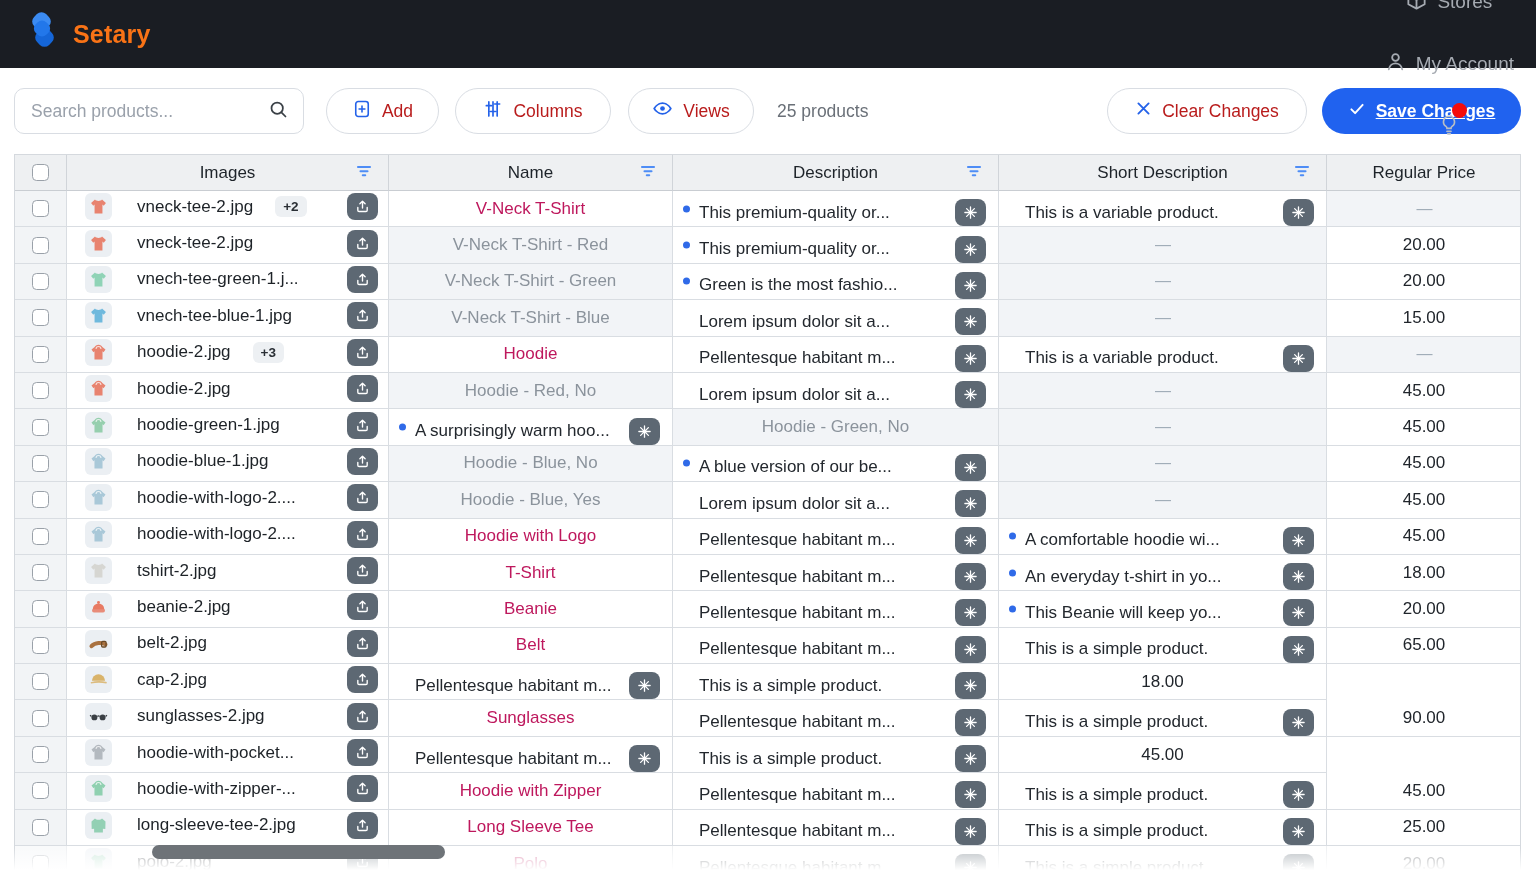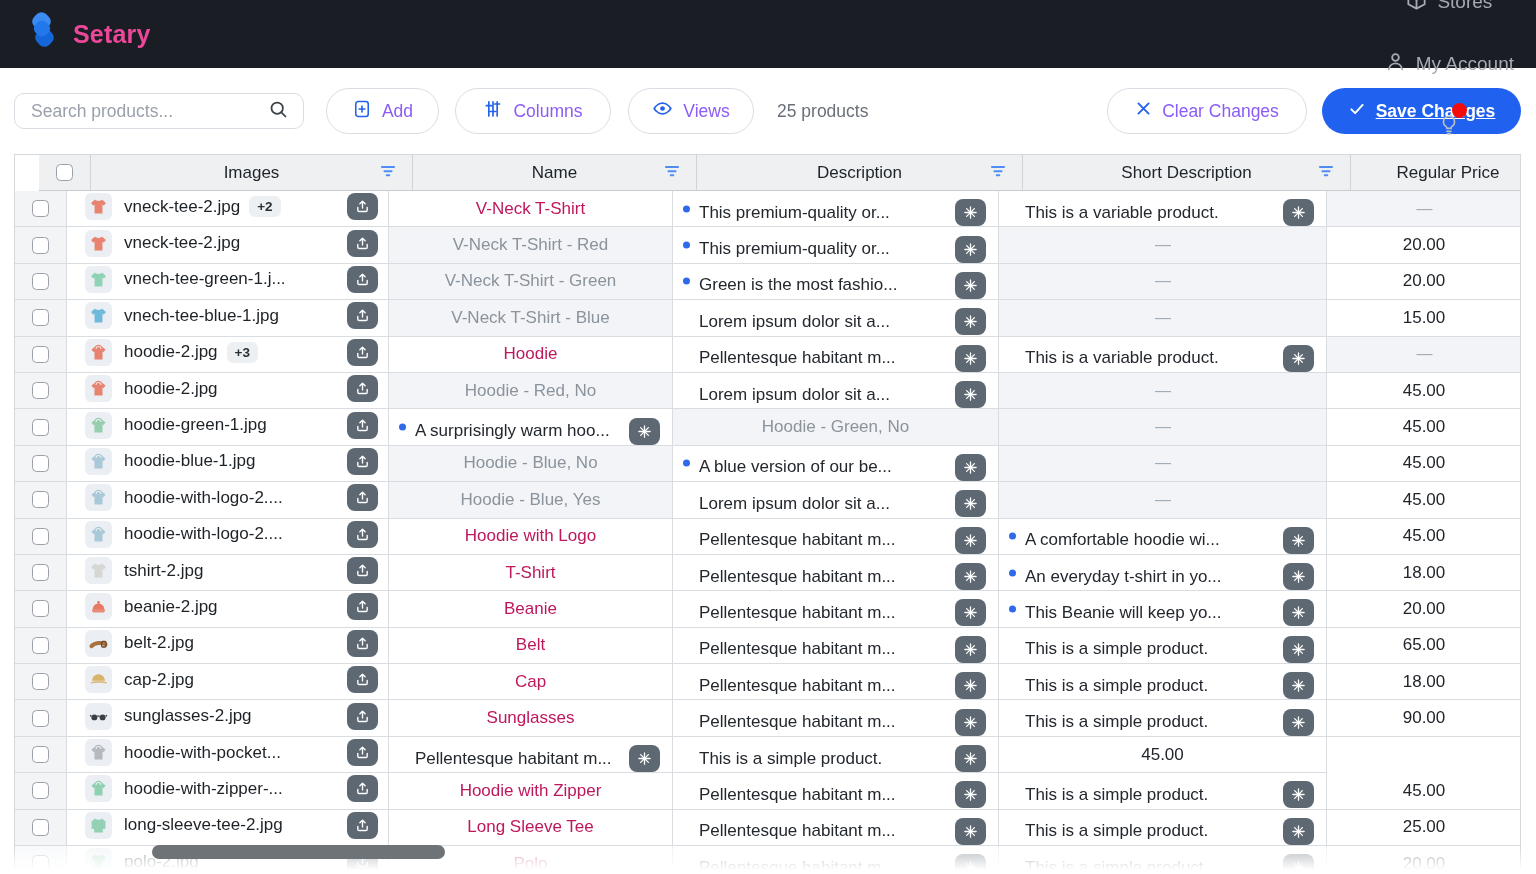--- a/index.html
+++ b/index.html
@@ -3,64 +3,64 @@
 <meta charset="utf-8">
 <style>
   * { margin:0; padding:0; box-sizing:border-box; }
   html,body { width:1536px; height:874px; overflow:hidden; background:#fff;
     font-family:"Liberation Sans", sans-serif; }
 
   
   .topnav { height:68px; background:#1a1d23; display:flex; align-items:center;
     padding:0 22px 0 26px; }
   .brand { display:flex; align-items:center; gap:13px; }
-  .brand-name { color:#ec4899; font-size:25px; font-weight:bold; letter-spacing:.2px; }
+  .brand-name { color:#f97316; font-size:25px; font-weight:bold; letter-spacing:.2px; }
   .nav-right { margin-left:auto; display:flex; align-items:center; gap:34px;flex-direction:column; }
   .nav-item { display:flex; align-items:center; gap:9px; font-size:19px;
     color:#a6abb2; cursor:pointer; }
   .nav-item.active { color:#fff; font-weight:bold; }
   .bulb-wrap { position:relative; display:flex; align-items:center; }
   .red-dot { position:absolute; top:-9px; right:-7px; width:15px; height:15px;
     border-radius:50%; background:#f40c0c; }
 
   
   .toolbar { display:flex; align-items:center; margin:20px 15px 0 14px; height:46px; }
-  .search-box { width:290px; height:36px; border:1px solid #d9dde3; border-radius:10px;
+  .search-box { width:290px; height:46px; border:1px solid #d9dde3; border-radius:10px;
     display:flex; align-items:center; padding:0 14px 0 16px; background:#fff; }
   .search-box input { border:none; outline:none; flex:1; font-size:17.5px;
     font-family:inherit; color:#2a2f36; }
   .search-box input::placeholder { color:#9aa1ab; }
   .pill { height:46px; border:1px solid #d9dde3; border-radius:23px; background:#fff;
     display:flex; align-items:center; justify-content:center; gap:10px;
-    font-size:17.5px; color:#8b5cf6; cursor:pointer; font-family:inherit; }
+    font-size:17.5px; color:#b91c1c; cursor:pointer; font-family:inherit; }
   .btn-add { width:113px; margin-left:22px; }
   .btn-columns { width:156px; margin-left:16px; }
   .btn-views { width:126px; margin-left:17px; }
   .count { margin-left:23px; font-size:17.5px; color:#6a7078; }
   .btn-clear { width:200px; margin-left:auto; }
   .btn-save { width:199px; margin-left:15px; background:#2062ef; border:none;
     color:#fff; font-weight:bold;text-decoration:underline; }
 
   
   .table { position:absolute; left:14px; top:154px; width:1507px; height:720px;
     border:1px solid #d5d9de; overflow:hidden; background:#fff; }
   .trow, .thead { display:grid;
     grid-template-columns:52px 322px 284px 326px 328px 195px; }
-  .thead { height:36px; background:#eef0f2;margin-left:24px; }
+  .thead { height:36px; background:#eef0f2; }
   .trow { height:36.4px; }
   .cell { display:flex; align-items:center; border-right:1px solid #d9dde2;
     border-bottom:1px solid #d9dde2; overflow:hidden; background:#fff; }
   .hcell { position:relative; display:flex; align-items:center; justify-content:center;
     border-right:1px solid #d0d4d9; border-bottom:1px solid #c9cdd2;
     font-size:17px; color:#1d2329; background:#eef0f2; }
   .hcell .flt { position:absolute; right:16px; top:50%; transform:translateY(-50%); }
   .c-check { justify-content:center; background:#f2f4f6; }
   .checkbox { width:17px; height:17px; border:1.6px solid #9aa1a9; border-radius:4.5px;
     background:#fff; cursor:pointer; }
-  .c-img { padding:0 10px 4px 18px; gap:0; }
+  .c-img { padding:0 10px 4px 18px; gap:13px; }
   .thumb { width:27px; height:27px; border-radius:6px; background:#ebeff3; flex:none;
     display:flex; align-items:center; justify-content:center; margin-right:12px; }
   .fname { font-size:17px; color:#1d2227; white-space:nowrap; overflow:hidden; }
   .badge { margin-left:9px; background:#edf0f3; border-radius:6px; padding:3px 8px;
     font-size:13.5px; font-weight:bold; color:#2a2f35; flex:none; }
   .sq-btn { margin-left:auto; width:31px; height:27px; border:none; border-radius:8px;
     background:#5d6873; display:flex; align-items:center; justify-content:center;
     cursor:pointer; flex:none; }
   .c-name { justify-content:center; font-size:17px; color:#be185d; }
   .c-name.muted, .c-short.muted, .c-price.muted { background:#f2f4f7; }
@@ -771,23 +771,20 @@
             </svg>
           </span>
       <span class="fname">cap-2.jpg</span>
 
       <button class="sq-btn">
             <svg width="15" height="15" viewBox="0 0 24 24" fill="none" stroke="#fff" stroke-width="2.2" stroke-linecap="round" stroke-linejoin="round">
               <path d="M12 14.5V4M7.8 7.7 12 3.5l4.2 4.2M4.5 13.5V18a2 2 0 0 0 2 2h11a2 2 0 0 0 2-2v-4.5"></path>
             </svg>
           </button>
     </div>
-    <div class="cell c-name">
-      <span>Cap</span>
-    </div>
     <div class="cell c-desc">
 
       <span class="dtext">Pellentesque habitant m...</span>
       <button class="sq-btn">
             <svg width="15" height="15" viewBox="0 0 24 24" stroke="#fff" stroke-width="2.1" stroke-linecap="round" fill="none">
               <path d="M12 3v18M3 12h18M5.8 5.8l12.4 12.4M18.2 5.8 5.8 18.2"></path>
             </svg>
           </button>
     </div>
     <div class="cell c-short">

